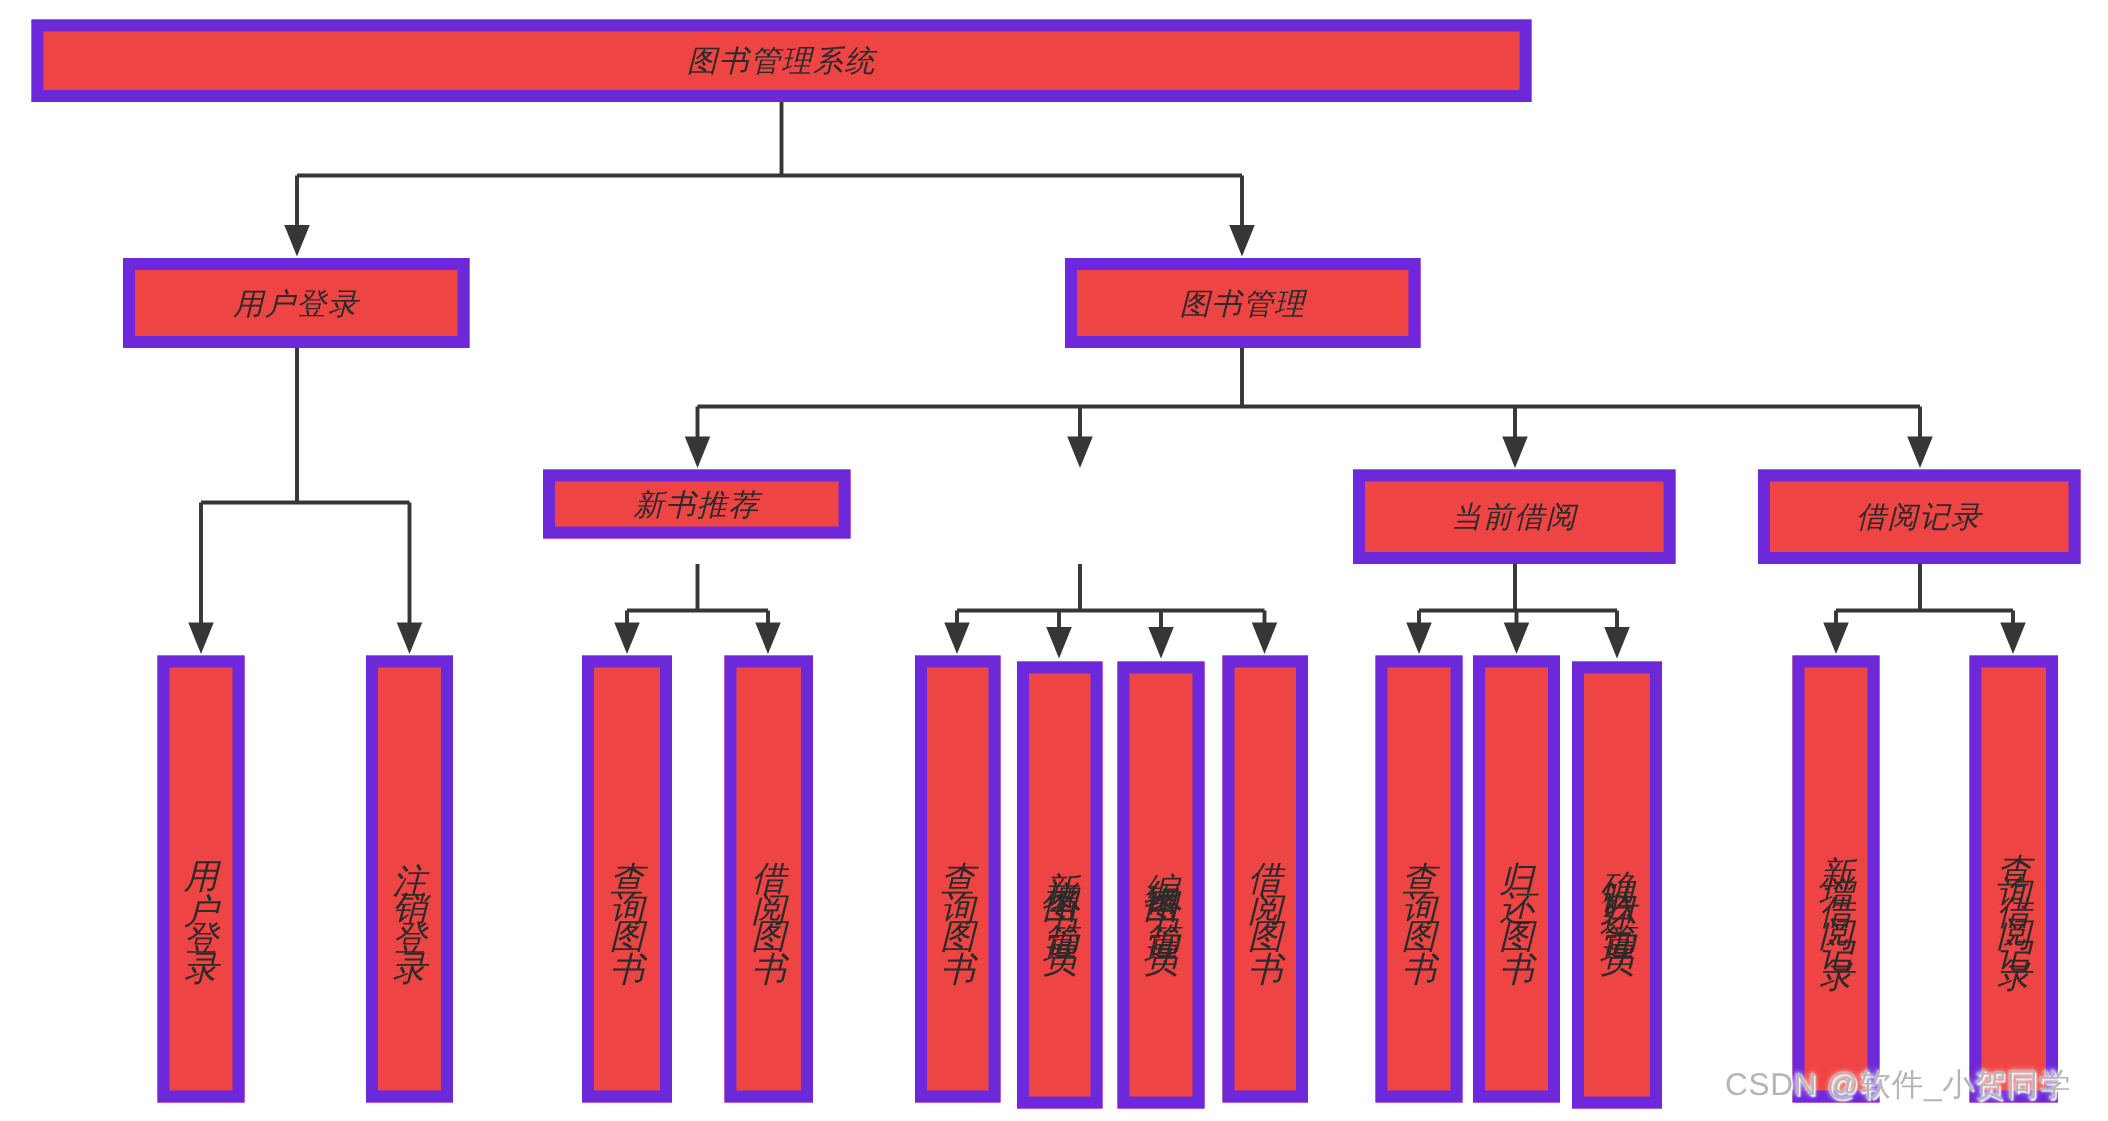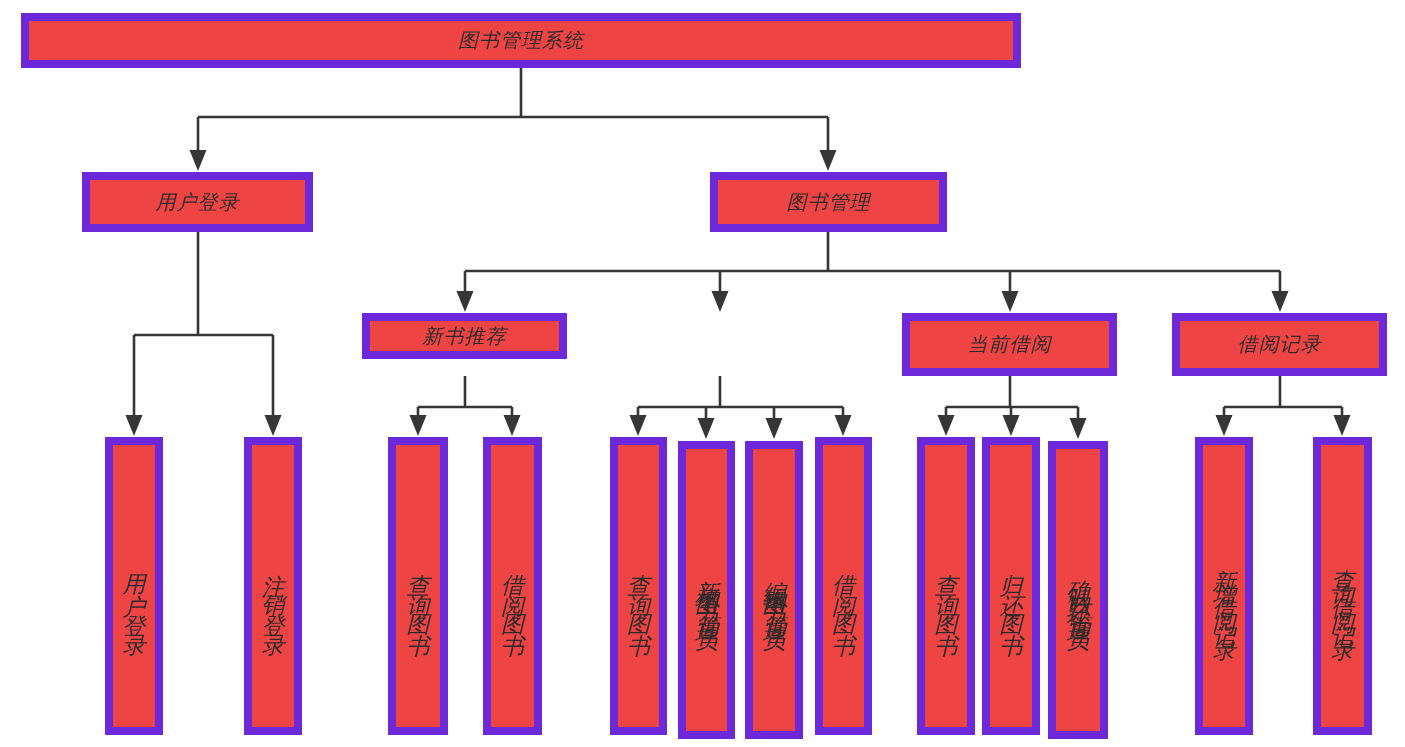--- a/index.html
+++ b/index.html
@@ -131,14 +131,15 @@
     <span>确认归还（管理员）</span>
   </div>
 
   <div class="node vnode sp-md" style="left:1195px;top:437px;width:58px;height:298px;">
     <span>新增借阅记录</span>
   </div>
   <div class="node vnode sp-md" style="left:1313px;top:437px;width:59px;height:298px;">
     <span>查询借阅记录</span>
   </div>
 
+  <div id="watermark">CSDN @软件_小贺同学</div>
 
 </div>
 
 </body></html>

